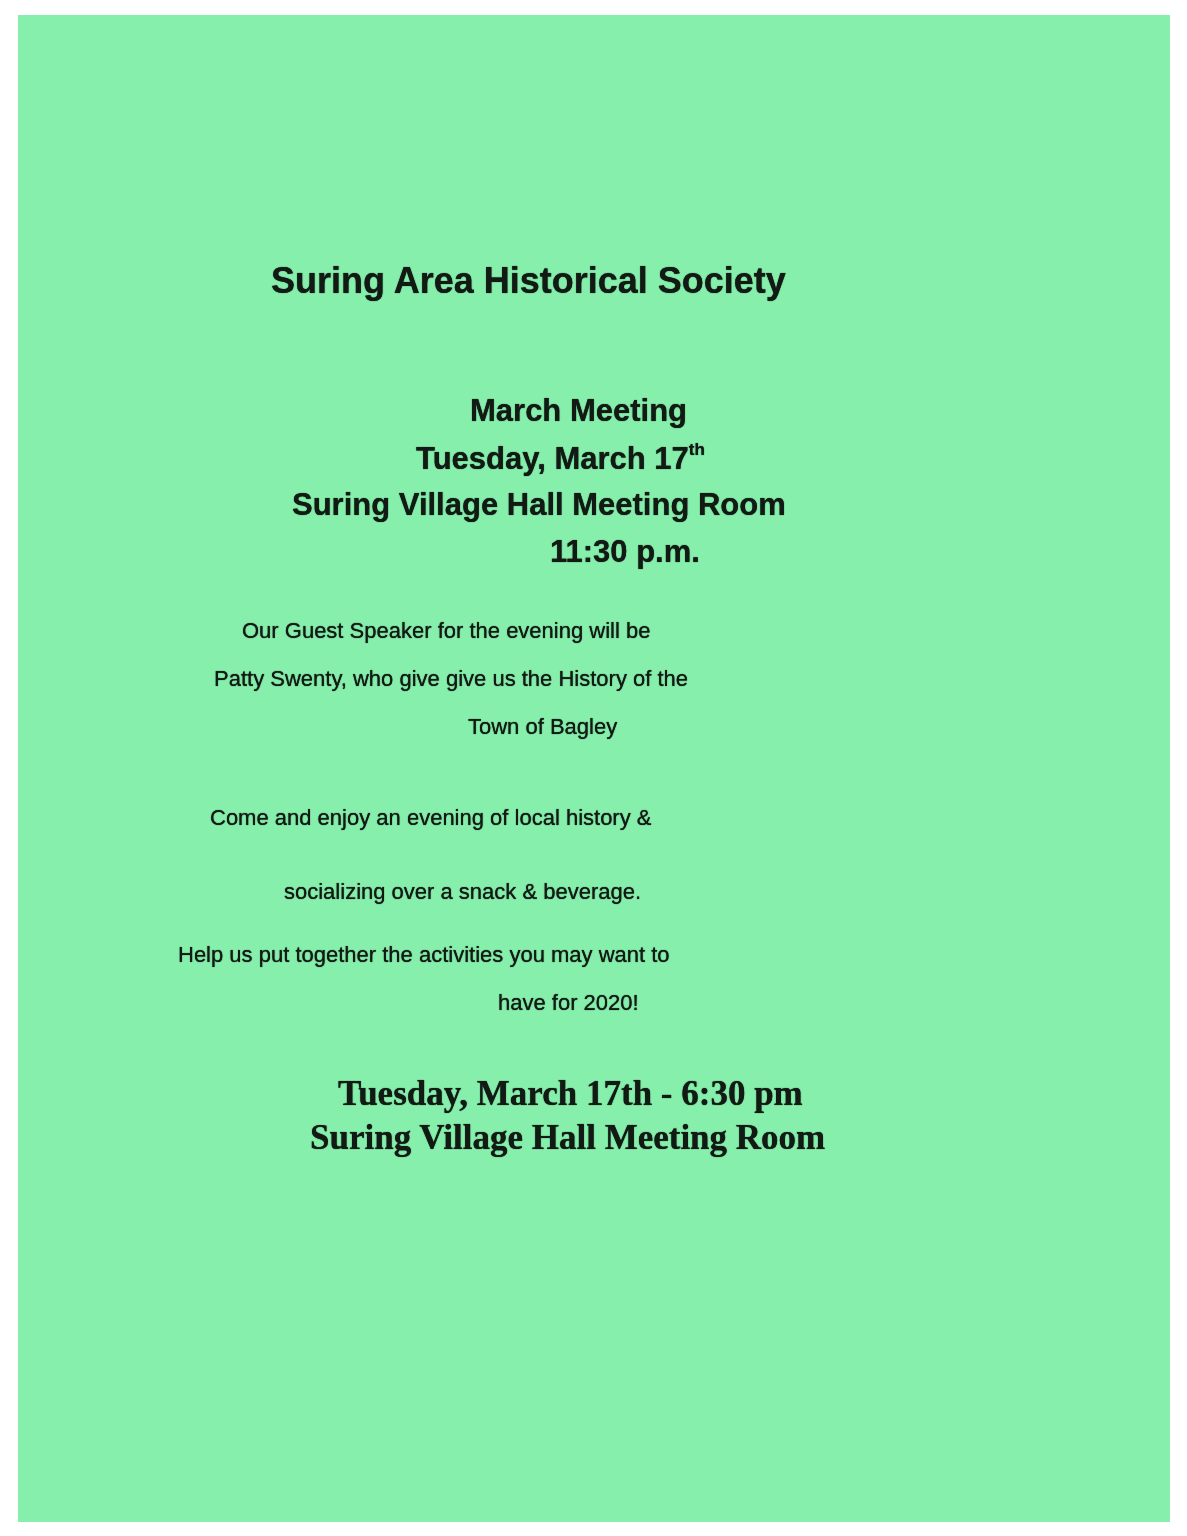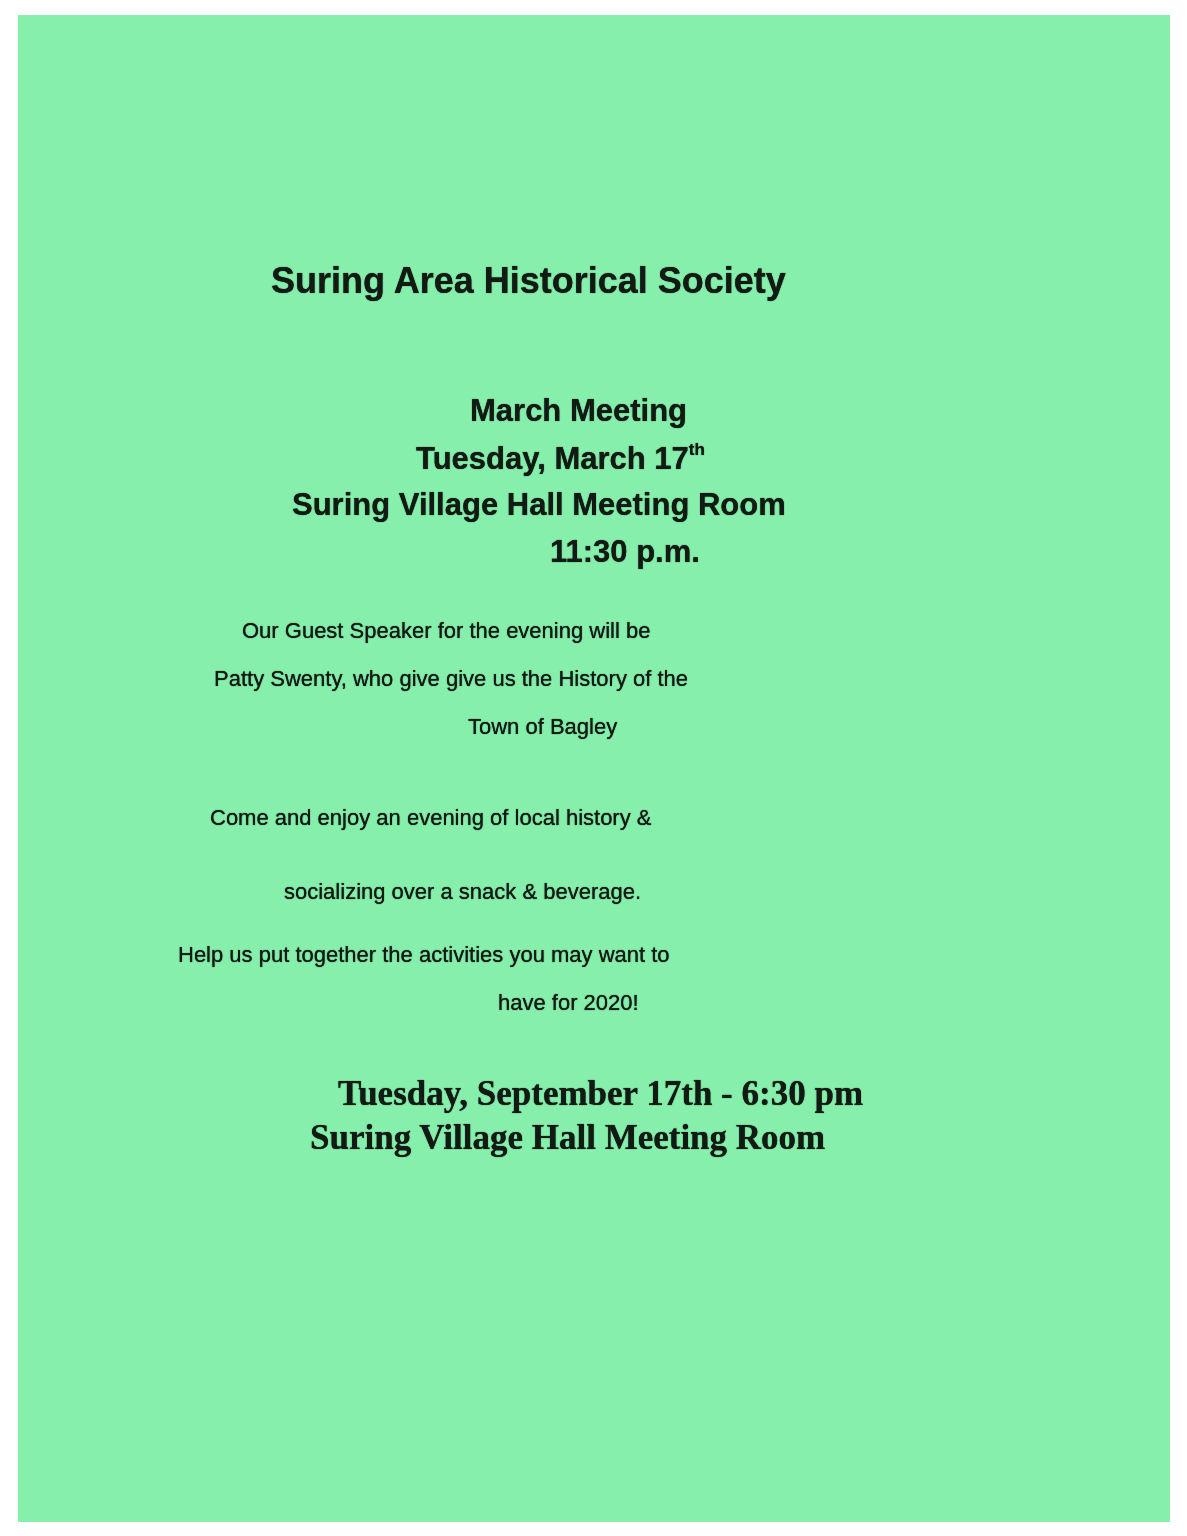--- a/index.html
+++ b/index.html
@@ -44,15 +44,15 @@
   <div class="line body" style="left:224px; top:603px;">Our Guest Speaker for the evening will be</div>
   <div class="line body" style="left:196px; top:651px;">Patty Swenty, who give give us the History of the</div>
   <div class="line body" style="left:450px; top:699px;">Town of Bagley</div>
 
   <div class="line body" style="left:192px; top:790px;">Come and enjoy an evening of local history &amp;</div>
   <div class="line body" style="left:266px; top:838px;margin-top:26px;">socializing over a snack &amp; beverage.</div>
 
   <div class="line body" style="left:160px; top:927px;">Help us put together the activities you may want to</div>
   <div class="line body" style="left:480px; top:975px;">have for 2020!</div>
 
-  <div class="line serif" style="left:320px; top:1059px;">Tuesday, September 17th - 6:30 pm</div>
+  <div class="line serif" style="left:320px; top:1059px;">Tuesday, March 17th - 6:30 pm</div>
   <div class="line serif" style="left:292px; top:1103px;">Suring Village Hall Meeting Room</div>
 </div>
 
 </body></html>

